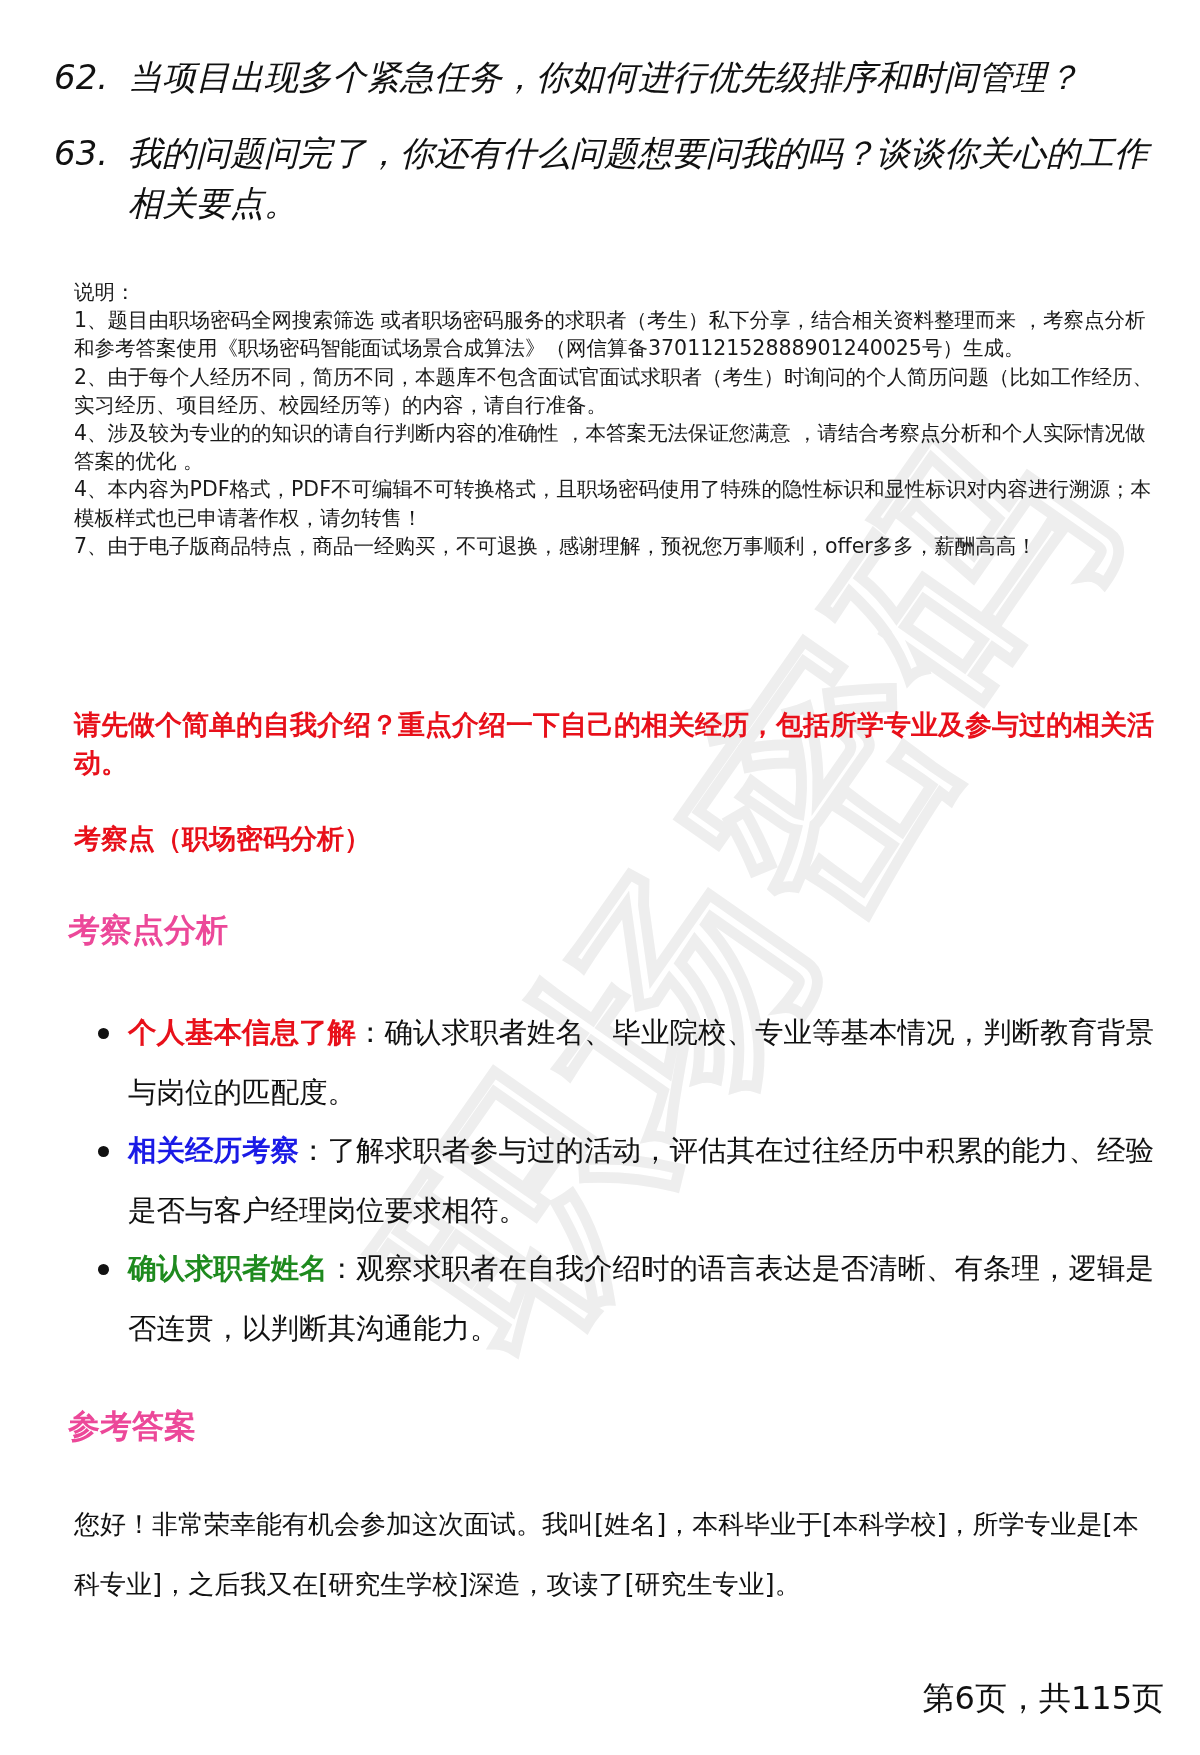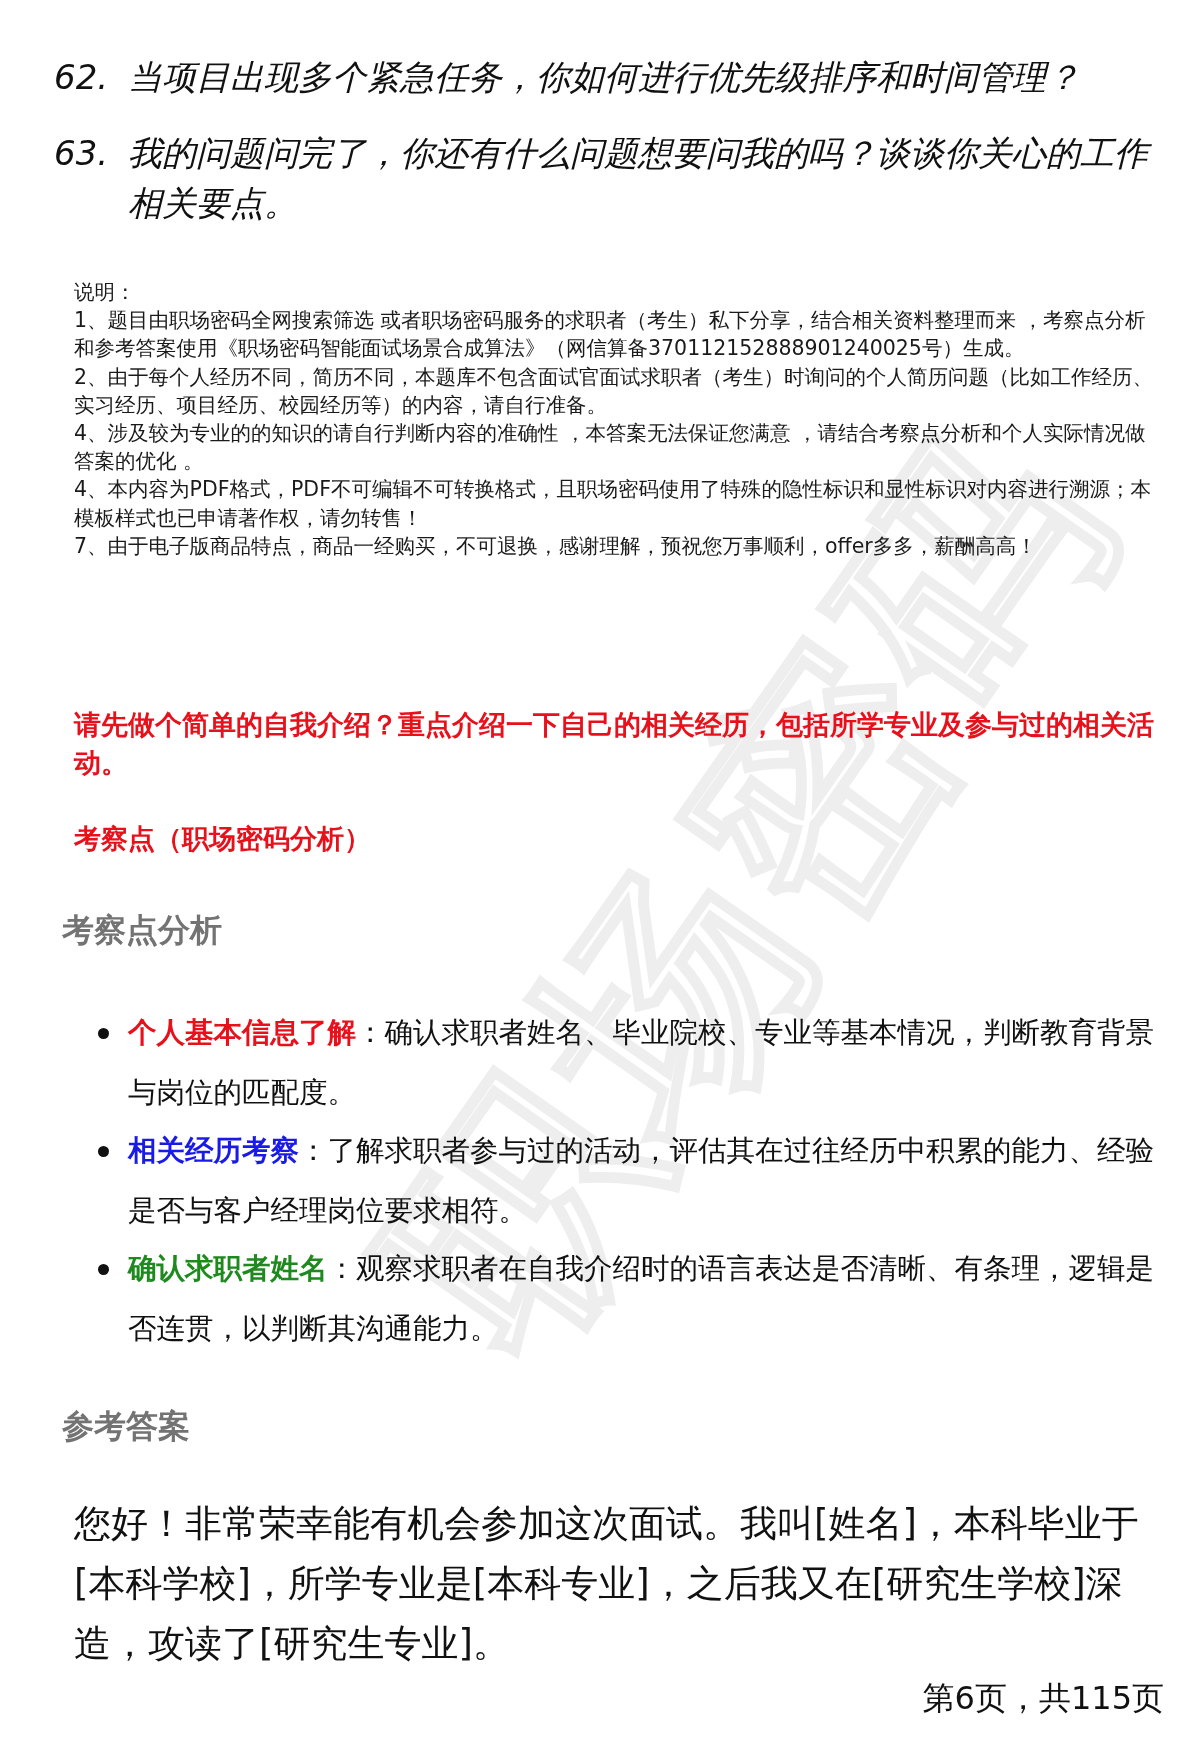--- a/index.html
+++ b/index.html
@@ -70,25 +70,25 @@
       position: absolute;
       left: 74px;
       top: 820px;
       font-size: 27px;
       line-height: 38px;
       font-weight: bold;
       color: #e8101a;
     }
     .section-heading {
       position: absolute;
-      left: 62px;
+      left: 68px;
       font-size: 32px;
       line-height: 44px;
       font-weight: bold;
-      color: #737373;
+      color: #ec4899;
     }
     .bullets {
       position: absolute;
       left: 94px;
       top: 1003px;
       width: 1070px;
       margin: 0;
       padding: 0;
       list-style: none;
     }
@@ -111,21 +111,21 @@
     .term {
       font-weight: bold;
       text-decoration-thickness: 2px;
       text-underline-offset: 4px;
     }
     .answer {
       position: absolute;
       left: 74px;
       top: 1494px;
       width: 1090px;
-      font-size: 37px;
+      font-size: 26px;
       line-height: 60px;
     }
     .footer {
       position: absolute;
       left: 0;
       width: 1164px;
       top: 1675px;
       text-align: right;
       font-size: 32px;
       line-height: 46px;

